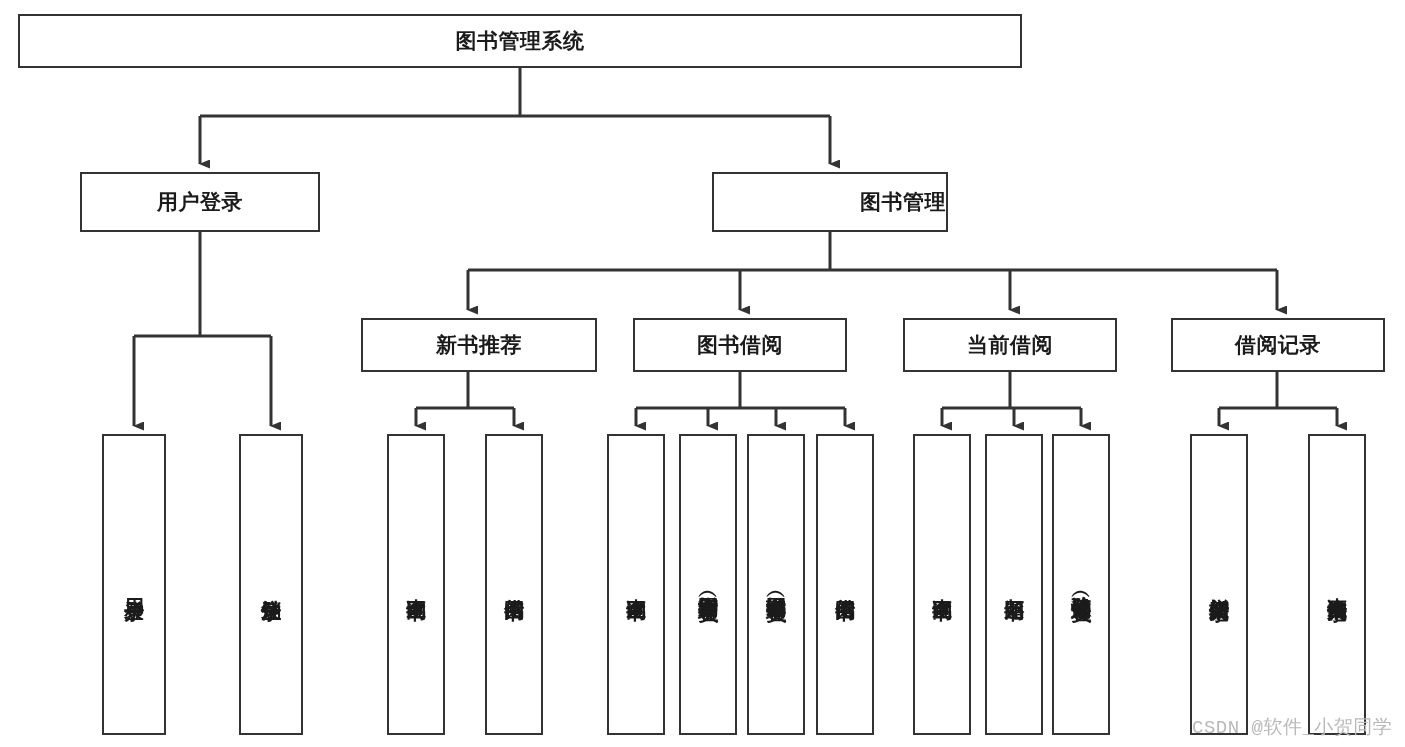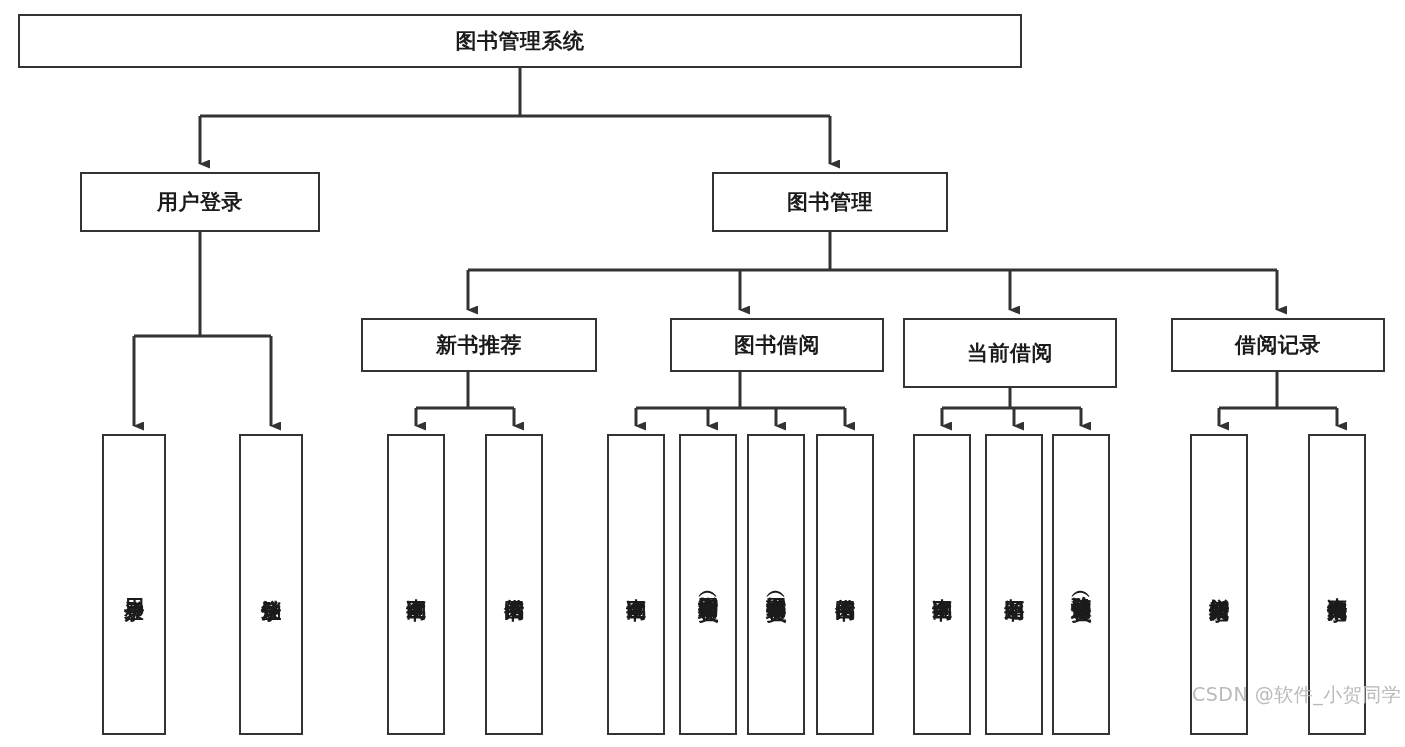--- a/index.html
+++ b/index.html
@@ -117,31 +117,31 @@
     </g>
   </svg>
 
   <div class="node-box" style="left: 18px; top: 14px; width: 1004px; height: 54px;">
     <span class="node-label">图书管理系统</span>
   </div>
 
   <div class="node-box" style="left: 80px; top: 172px; width: 240px; height: 60px;">
     <span class="node-label">用户登录</span>
   </div>
-  <div class="node-box" style="left: 712px; top: 172px; width: 236px; height: 60px;">
+  <div class="node-box" style="left: 712px; top: 172px; width: 236px; height: 60px; justify-content: flex-end;">
     <span class="node-label">图书管理</span>
   </div>
 
   <div class="node-box" style="left: 361px; top: 318px; width: 236px; height: 54px;">
     <span class="node-label">新书推荐</span>
   </div>
-  <div class="node-box" style="left: 633px; top: 318px; width: 214px; height: 54px; margin-left: 37px;">
+  <div class="node-box" style="left: 633px; top: 318px; width: 214px; height: 54px;">
     <span class="node-label">图书借阅</span>
   </div>
-  <div class="node-box" style="left: 903px; top: 318px; width: 214px; height: 70px;">
+  <div class="node-box" style="left: 903px; top: 318px; width: 214px; height: 54px;">
     <span class="node-label">当前借阅</span>
   </div>
   <div class="node-box" style="left: 1171px; top: 318px; width: 214px; height: 54px;">
     <span class="node-label">借阅记录</span>
   </div>
 
   <div class="node-box vertical" style="left: 102px; top: 434px; width: 64px; height: 301px;">
     <span class="node-label">用户登录</span>
   </div>
   <div class="node-box vertical" style="left: 239px; top: 434px; width: 64px; height: 301px;">
@@ -178,15 +178,15 @@
     <span class="node-label">确认归还（管理员）</span>
   </div>
 
   <div class="node-box vertical" style="left: 1190px; top: 434px; width: 58px; height: 301px;">
     <span class="node-label">新增借阅记录</span>
   </div>
   <div class="node-box vertical" style="left: 1308px; top: 434px; width: 58px; height: 301px;">
     <span class="node-label">查询借阅记录</span>
   </div>
 
-  <div class="watermark" style="left: 1192px; top: 682px;">CSDN @软件_小贺同学</div>
+  <div class="watermark" style="left: 1192px; top: 714px; font-family: Liberation Mono, monospace;">CSDN @软件_小贺同学</div>
 
 </div>
 
 </body></html>

